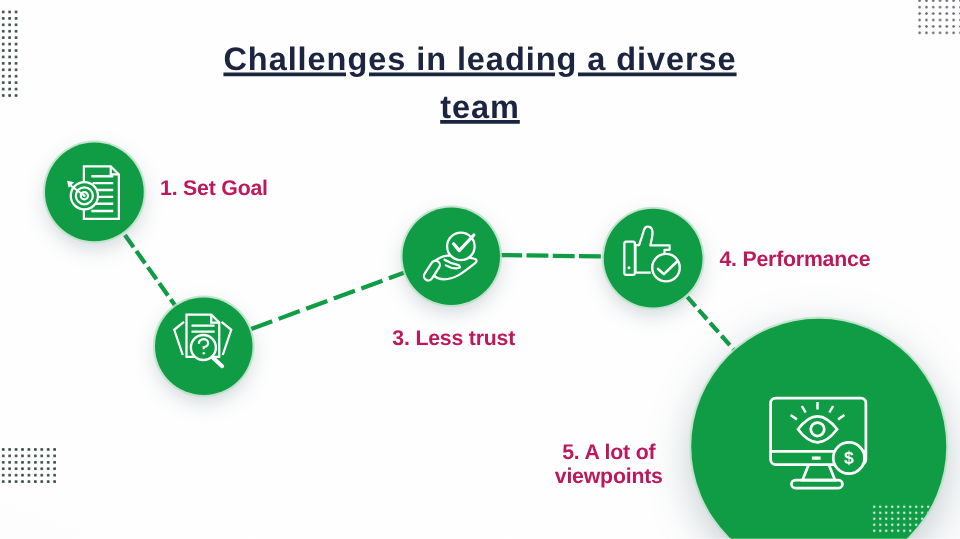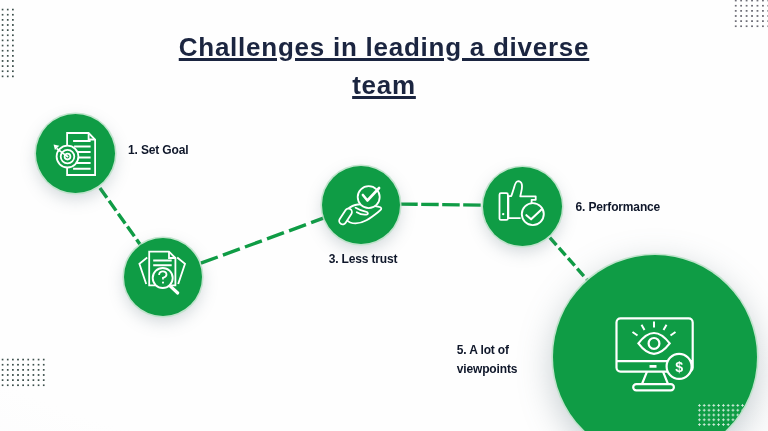--- a/index.html
+++ b/index.html
@@ -8,22 +8,22 @@
 .dots{position:absolute;background-image:radial-gradient(circle,#3d504c 0.95px,rgba(61,80,76,0) 1.35px);background-size:5.15px 5.15px;}
 #d-tl{left:0;top:7px;width:16px;height:72px;}
 #d-tr{left:733px;top:-2px;width:35px;height:32px;background-image:radial-gradient(circle,#6e6e77 0.8px,rgba(110,110,119,0) 1.2px);background-size:5.45px 5.15px;}
 #d-bl{left:0;top:357px;width:47px;height:31px;}
 #d-br{left:143.6px;top:148.3px;width:50px;height:25px;
   background-image:radial-gradient(circle,rgba(255,255,255,.85) 0.9px,rgba(255,255,255,0) 1.3px);
   background-size:4.8px 4.8px;}
 #title{position:absolute;left:0;top:28px;width:768px;text-align:center;
   font-size:26px;font-weight:bold;color:#1b2540;line-height:38px;letter-spacing:0.75px;
   text-decoration:underline;text-decoration-thickness:2.8px;text-underline-offset:2px;}
-.lbl{position:absolute;font-size:12px;font-weight:bold;color:#0f172a;line-height:19px;letter-spacing:-0.15px;white-space:nowrap;}
-.ctr{transform:translateX(-50%);text-align:left;}
+.lbl{position:absolute;font-size:17px;font-weight:bold;color:#be185d;line-height:19px;letter-spacing:-0.15px;white-space:nowrap;}
+.ctr{transform:translateX(-50%);text-align:center;margin-top:11px;}
 .circ{position:absolute;border-radius:50%;background:#0f9c45;box-shadow:0 0 0 1.6px rgba(186,226,199,0.85),0 6px 16px rgba(110,130,140,0.30);}
 .circ svg{position:absolute;left:0;top:0;}
 #c1{left:35.9px;top:114px;width:79px;height:79px;}
 #c2{left:124.3px;top:238px;width:78px;height:78px;}
 #c3{left:321.6px;top:165.5px;width:78px;height:78px;}
 #c4{left:482.9px;top:166.9px;width:79px;height:79px;}
 #c5{left:553.4px;top:255.2px;width:204px;height:204px;overflow:hidden;box-shadow:0 0 0 1.6px rgba(186,226,199,0.85),0 10px 34px rgba(105,125,135,0.40);}
 </style>
 </head>
 <body>
@@ -107,16 +107,16 @@
       <path d="M -8,14.6 L -13,27 L 13,27 L 8,14.6"></path>
       <rect x="-21.8" y="27.1" width="40.7" height="6.3" rx="3.1"></rect>
       <circle cx="24.1" cy="9.4" r="12.5" fill="#0f9c45"></circle>
       <text x="24.1" y="14.5" fill="#fff" stroke="none" font-family="Liberation Sans" font-size="14.2" font-weight="bold" text-anchor="middle">$</text>
     </svg>
     <div class="dots" id="d-br"></div>
   </div>
 
   <div class="lbl" style="left:128px;top:141px;">1. Set Goal</div>
   <div class="lbl ctr" style="left:363px;top:250px;">3. Less trust</div>
-  <div class="lbl" style="left:575.5px;top:197.5px;">6. Performance</div>
+  <div class="lbl" style="left:575.5px;top:197.5px;">4. Performance</div>
   <div class="lbl ctr" style="left:487px;top:341px;">5. A lot of<br>viewpoints</div>
 
 </div>
 
 </body></html>

